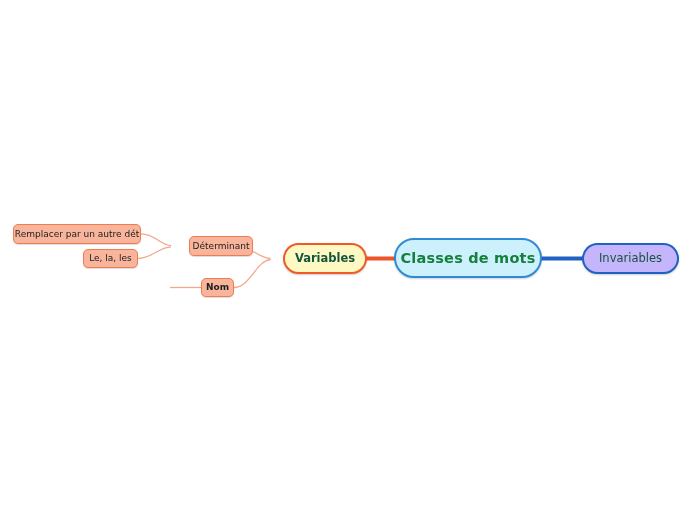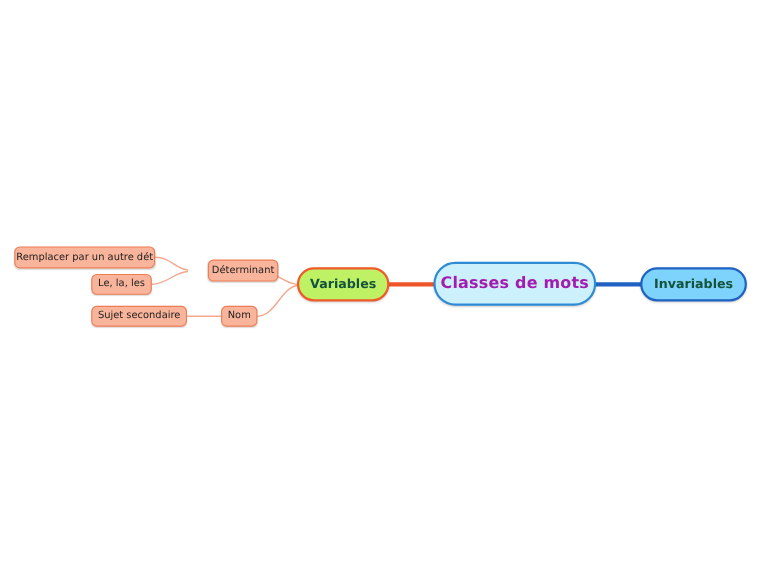--- a/index.html
+++ b/index.html
@@ -40,75 +40,75 @@
 
   
   .node-root {
     left: 394px;
     top: 238px;
     width: 148px;
     height: 40px;
     border: 2px solid #2e8bd4;
     border-radius: 20px;
     background: #cdf0fd;
-    color: #a21caf;
+    color: #15803d;
     font-size: 14.5px;
     font-weight: bold;
     letter-spacing: 0.2px;
     box-shadow: 0 1px 2px rgba(0,0,0,0.18);
     z-index: 6;
   }
 
   
   .node-branch-orange {
-    left: 270px;
+    left: 283px;
     top: 243px;
     width: 84px;
     height: 31px;
     border: 2px solid #f05a28;
     border-radius: 16px;
-    background: #bef264;
+    background: #fef9c3;
     color: #14543c;
     font-size: 11.5px;
     font-weight: bold;
     box-shadow: 0 1px 2px rgba(0,0,0,0.2);
     z-index: 6;
   }
 
   
   .node-branch-blue {
     left: 582px;
     top: 243px;
     width: 97px;
     height: 31px;
     border: 2px solid #1f62c4;
     border-radius: 16px;
-    background: #7dd3fc;
+    background: #c4b5fd;
     color: #14543c;
     font-size: 11.5px;
-    font-weight: bold;
+    font-weight: normal;
     box-shadow: 0 1px 2px rgba(0,0,0,0.2);
     z-index: 6;
   }
 
   
   .node-sub {
     border: 1.2px solid #ef7c52;
     border-radius: 5px;
     background: #f9b49c;
     color: #1d1d1d;
     font-size: 9px;
     font-weight: normal;
     box-shadow: 0 1px 1px rgba(0,0,0,0.14);
     z-index: 5;
     padding: 0 5px;
   }
 
   .node-determinant { left: 189px; top: 236px; width: 64px; height: 20px; }
-  .node-nom         { left: 201px; top: 278px; width: 33px; height: 19px; }
+  .node-nom         { left: 201px; top: 278px; width: 33px; height: 19px; font-weight: bold; }
   .node-remplacer   { left: 13px;  top: 224px; width: 128px; height: 20px; }
   .node-lelales     { left: 83px;  top: 249px; width: 55px;  height: 19px; text-align: right; }
   .node-sujetsec    { left: 83px;  top: 278px; width: 87px;  height: 19px; }
 </style>
 </head>
 <body>
 
 <div id="mindmap-canvas">
 
   <svg id="connector-layer" viewBox="0 0 696 520" width="696" height="520" xmlns="http://www.w3.org/2000/svg">
@@ -135,15 +135,14 @@
   <div class="node node-branch-blue">Invariables</div>
 
   <div class="node node-sub node-determinant">Déterminant</div>
 
   <div class="node node-sub node-nom">Nom</div>
 
   <div class="node node-sub node-remplacer">Remplacer par un autre dét</div>
 
   <div class="node node-sub node-lelales">Le, la, les</div>
 
-  <div class="node node-sub node-sujetsec">Sujet secondaire</div>
 
 </div>
 
 </body></html>

